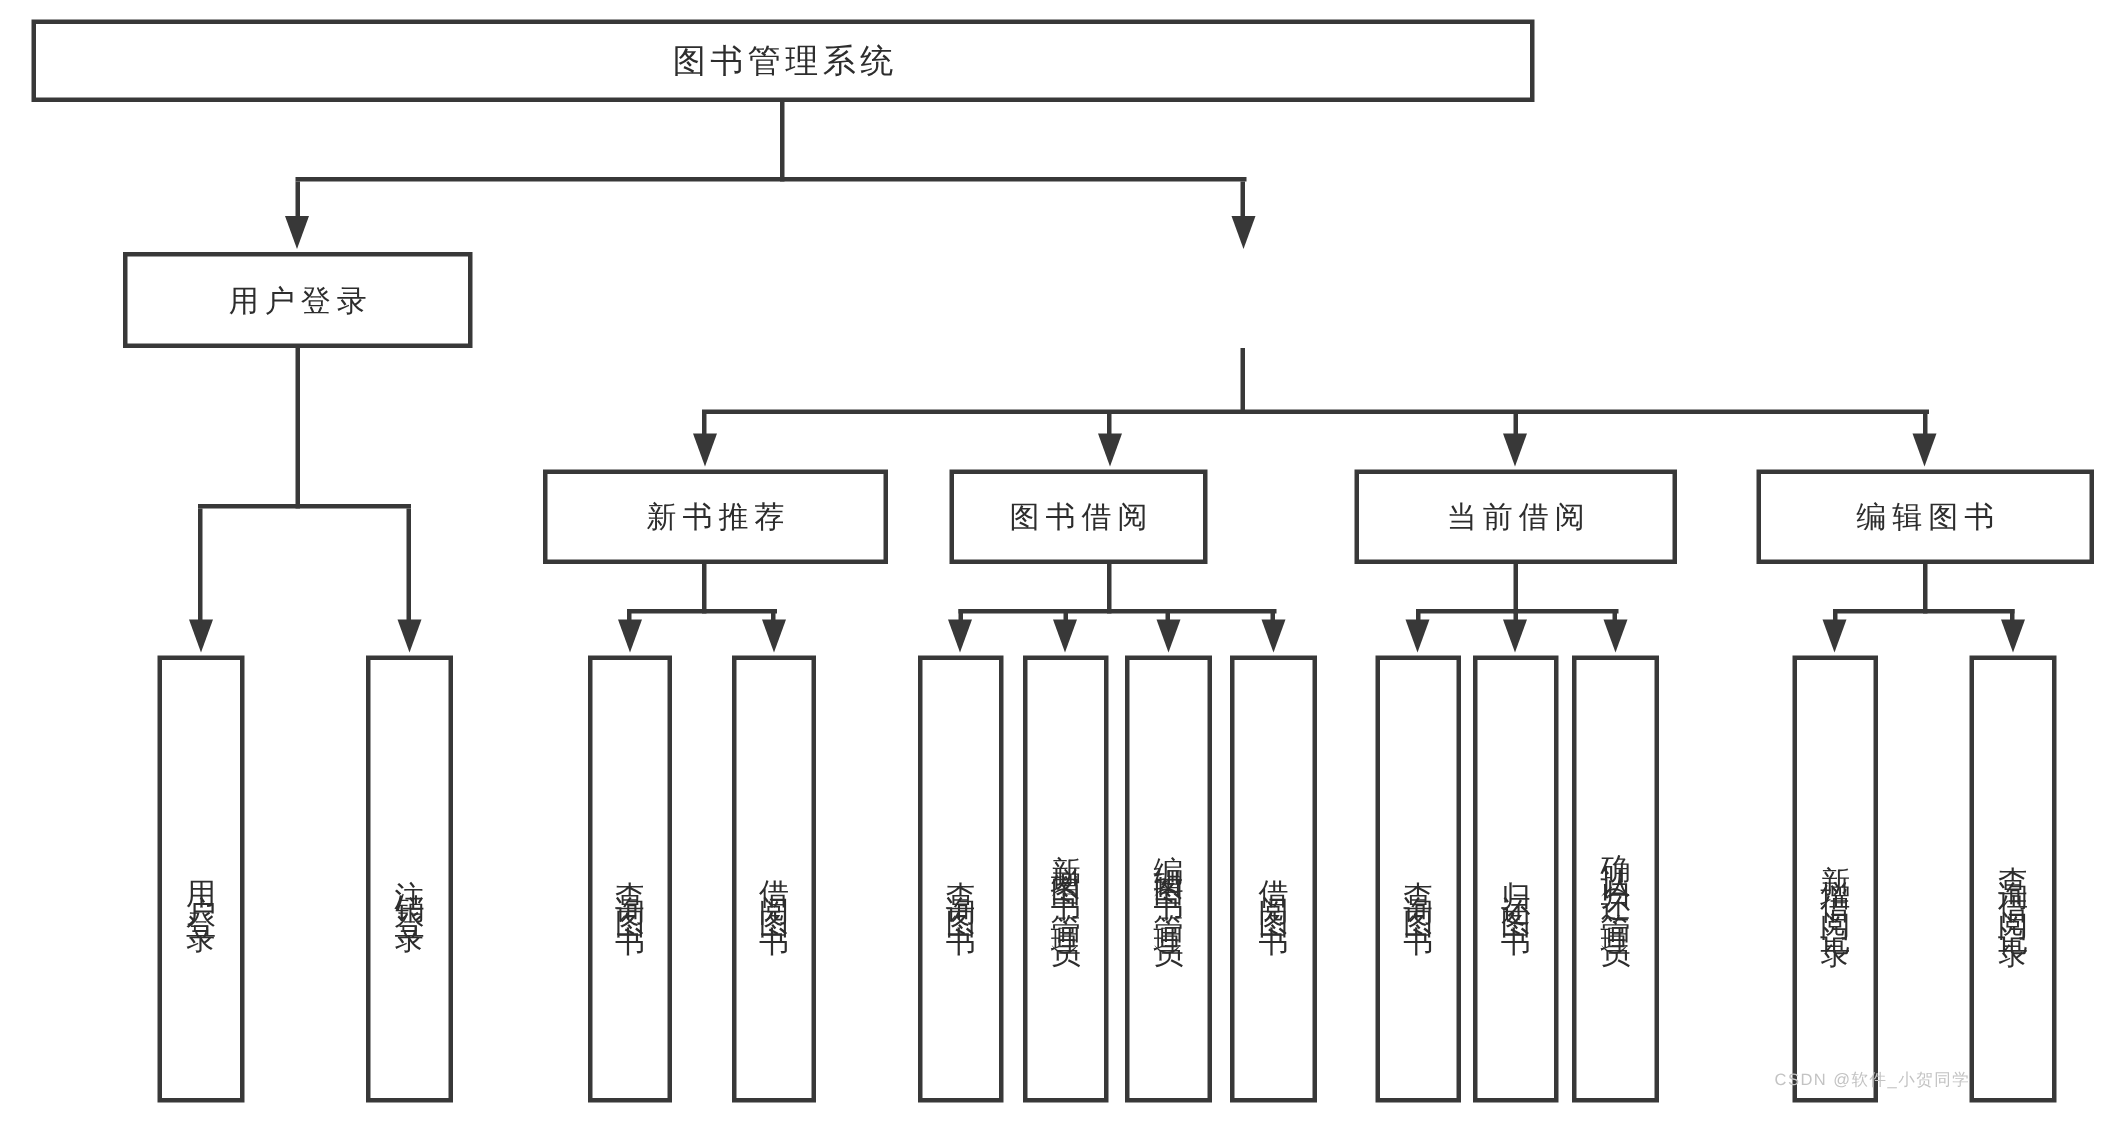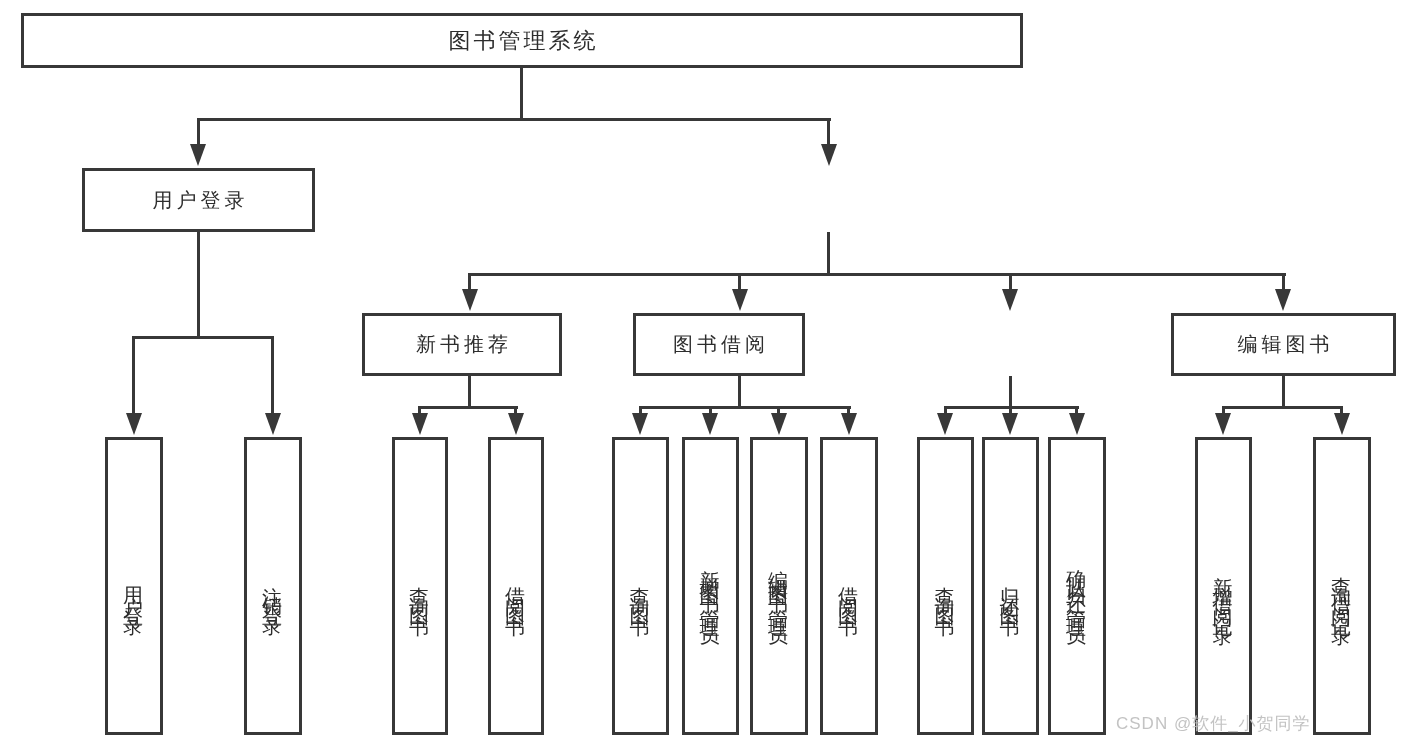--- a/index.html
+++ b/index.html
@@ -23,43 +23,46 @@
     white-space:nowrap;
   }
   .long .v-label { letter-spacing:8px; margin-bottom:-8px; }
   .line { position:absolute; background:#383838; }
   .arrowhead {
     position:absolute; width:0; height:0;
     border-left:8px solid transparent; border-right:8px solid transparent;
     border-top:22px solid #383838;
   }
   .watermark {
-    position:absolute; left:1116px; top:712px;
-    font-size:17px; letter-spacing:1px; color:#c3c3c3;
+    position:absolute; left:1183px; top:712px;
+    font-size:11px; letter-spacing:1px; color:#c3c3c3;
     white-space:nowrap;
   }
 </style>
 </head>
 <body>
 
 <div class="canvas">
 
   <div class="box" style="left:21px;top:13px;width:1002px;height:55px;">
     <span class="root-label">图书管理系统</span>
   </div>
 
   <div class="box" style="left:82px;top:168px;width:233px;height:64px;">
     <span class="h-label">用户登录</span>
   </div>
 
-  <div class="box" style="left:362px;top:313px;width:200px;height:63px;">
+  <div class="box" style="left:362px;top:313px;width:230px;height:63px;">
     <span class="h-label">新书推荐</span>
   </div>
   <div class="box" style="left:633px;top:313px;width:172px;height:63px;text-align:center;">
     <span class="h-label">图书借阅</span>
+  </div>
+  <div class="box" style="left:903px;top:313px;width:215px;height:63px;">
+    <span class="h-label">当前借阅</span>
   </div>
   <div class="box" style="left:1171px;top:313px;width:225px;height:63px;">
     <span class="h-label">编辑图书</span>
   </div>
 
   <div class="box" style="left:105px;top:437px;width:58px;height:298px;">
     <span class="v-label">用户登录</span>
   </div>
   <div class="box" style="left:244px;top:437px;width:58px;height:298px;">
     <span class="v-label">注销登录</span>

